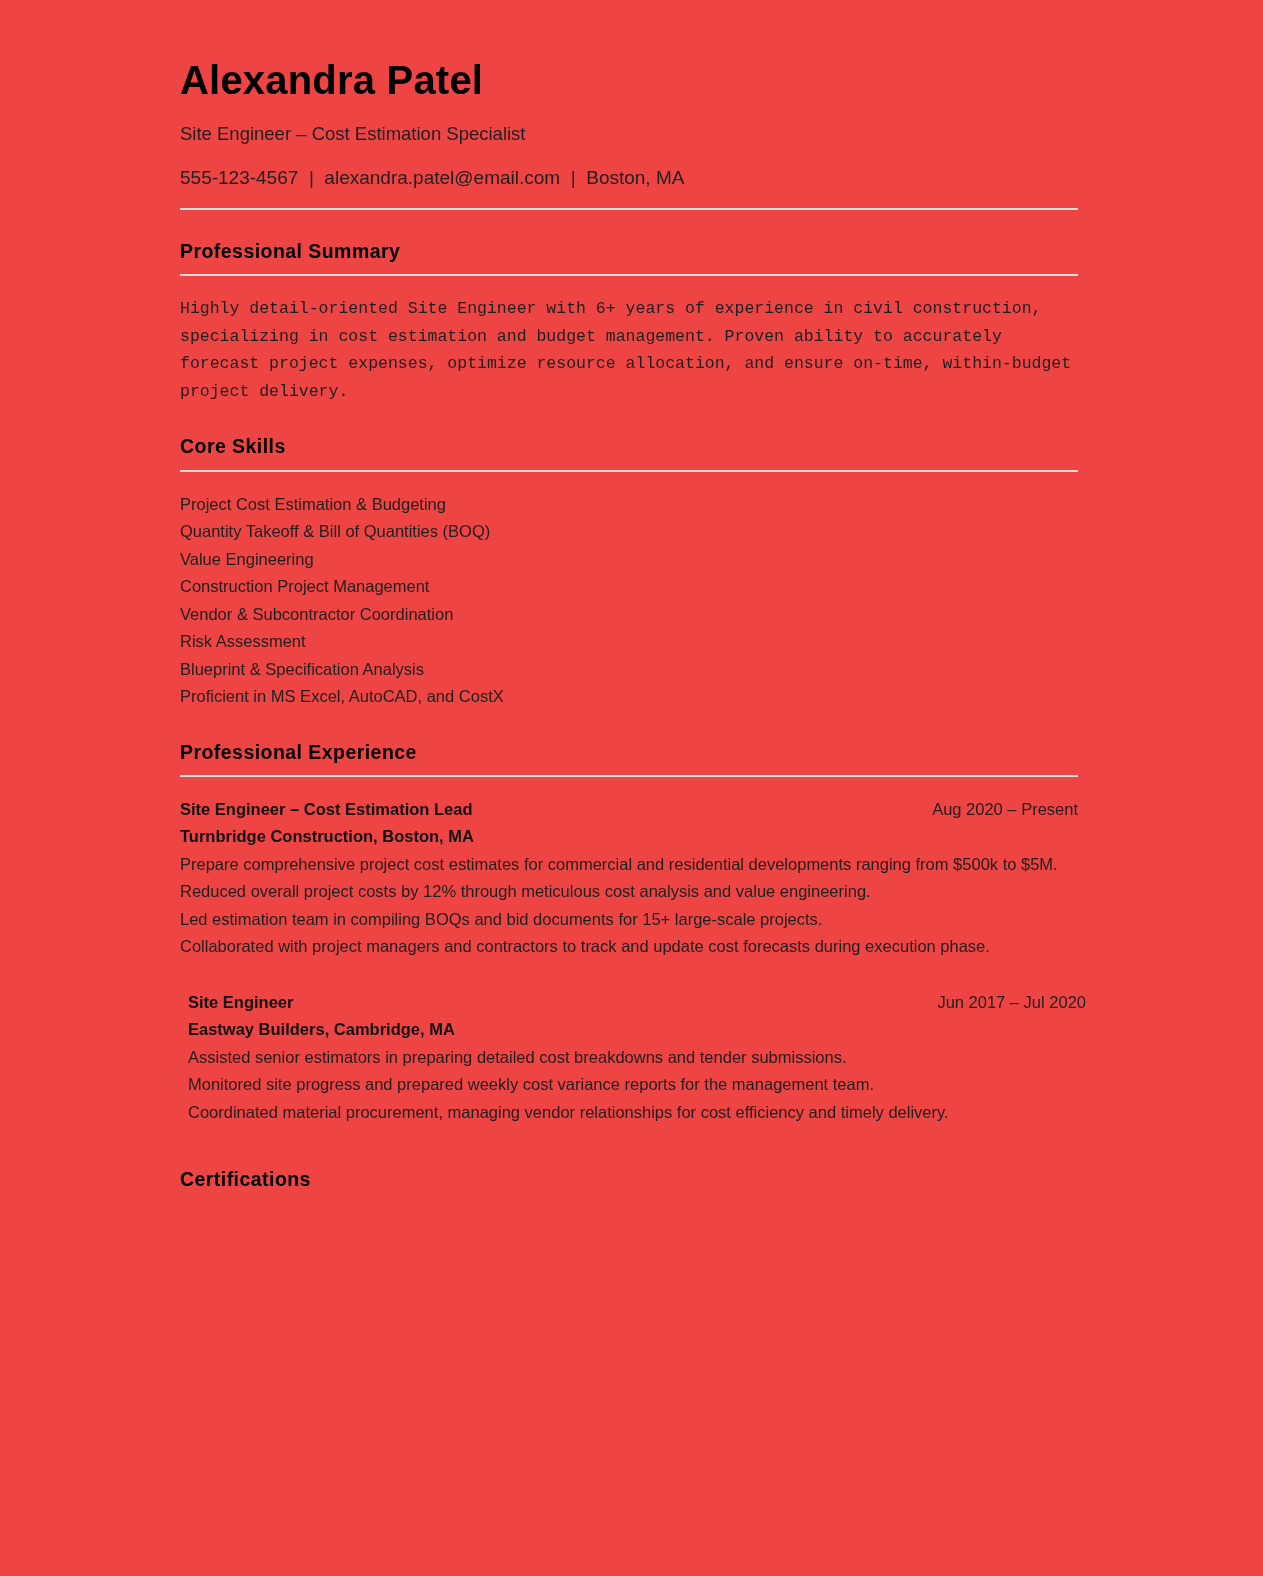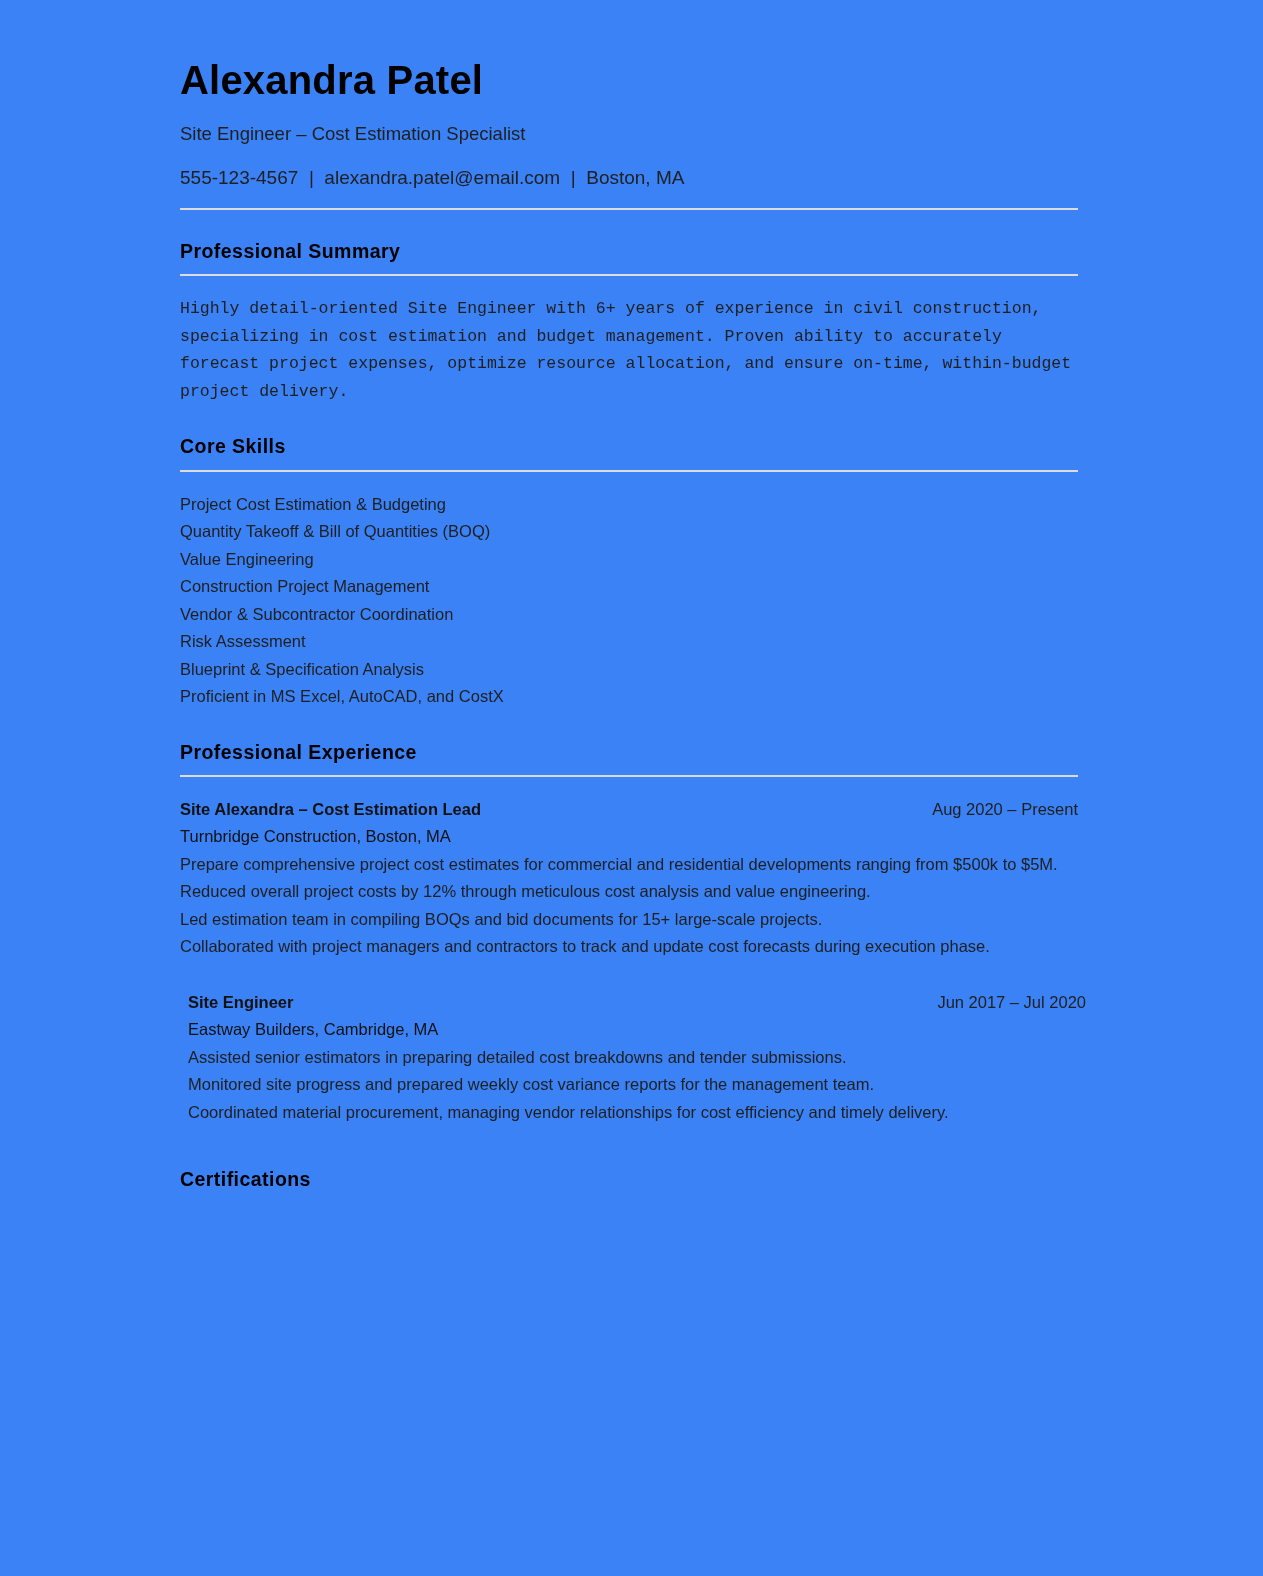--- a/index.html
+++ b/index.html
@@ -11,21 +11,21 @@
   body {
     width: 1263px;
     height: 1576px;
     font-family: "Liberation Sans", sans-serif;
     color: #1a1a1a;
     -webkit-font-smoothing: antialiased;
   }
   .page {
     width: 1263px;
     height: 1576px;
-    background: #3b82f6;
+    background: #ef4444;
     box-sizing: border-box;
     padding: 58px 185px 0 180px;
     position: relative;
   }
   .sheet {
     width: 898px;
   }
 
   
   .name {
@@ -119,21 +119,21 @@
   .job-dates {
     font-size: 16.5px;
     font-weight: normal;
     line-height: 27px;
     color: #1f1f1f;
     white-space: nowrap;
     text-align: right;
   }
   .job-company {
     font-size: 16.5px;
-    font-weight: normal;
+    font-weight: bold;
     line-height: 27px;
     color: #111111;
     margin-bottom: 1px;
   }
   .job-bullets {
     list-style: none;
     margin: 0;
     padding: 0;
   }
   .job-bullet {
@@ -215,21 +215,21 @@
       </div>
     </div>
 
     <div class="section">
       <h2 class="section-title">Professional Experience</h2>
       <hr class="rule">
       <div class="section-body">
 
         <div class="job">
           <div class="job-header">
-            <span class="job-title">Site Alexandra – Cost Estimation Lead</span>
+            <span class="job-title">Site Engineer – Cost Estimation Lead</span>
             <span class="job-dates">Aug 2020 – Present</span>
           </div>
           <div class="job-company">Turnbridge Construction, Boston, MA</div>
           <ul class="job-bullets">
             <li class="job-bullet">Prepare comprehensive project cost estimates for commercial and residential developments ranging from $500k to $5M.</li>
             <li class="job-bullet">Reduced overall project costs by 12% through meticulous cost analysis and value engineering.</li>
             <li class="job-bullet">Led estimation team in compiling BOQs and bid documents for 15+ large-scale projects.</li>
             <li class="job-bullet">Collaborated with project managers and contractors to track and update cost forecasts during execution phase.</li>
           </ul>
         </div>

